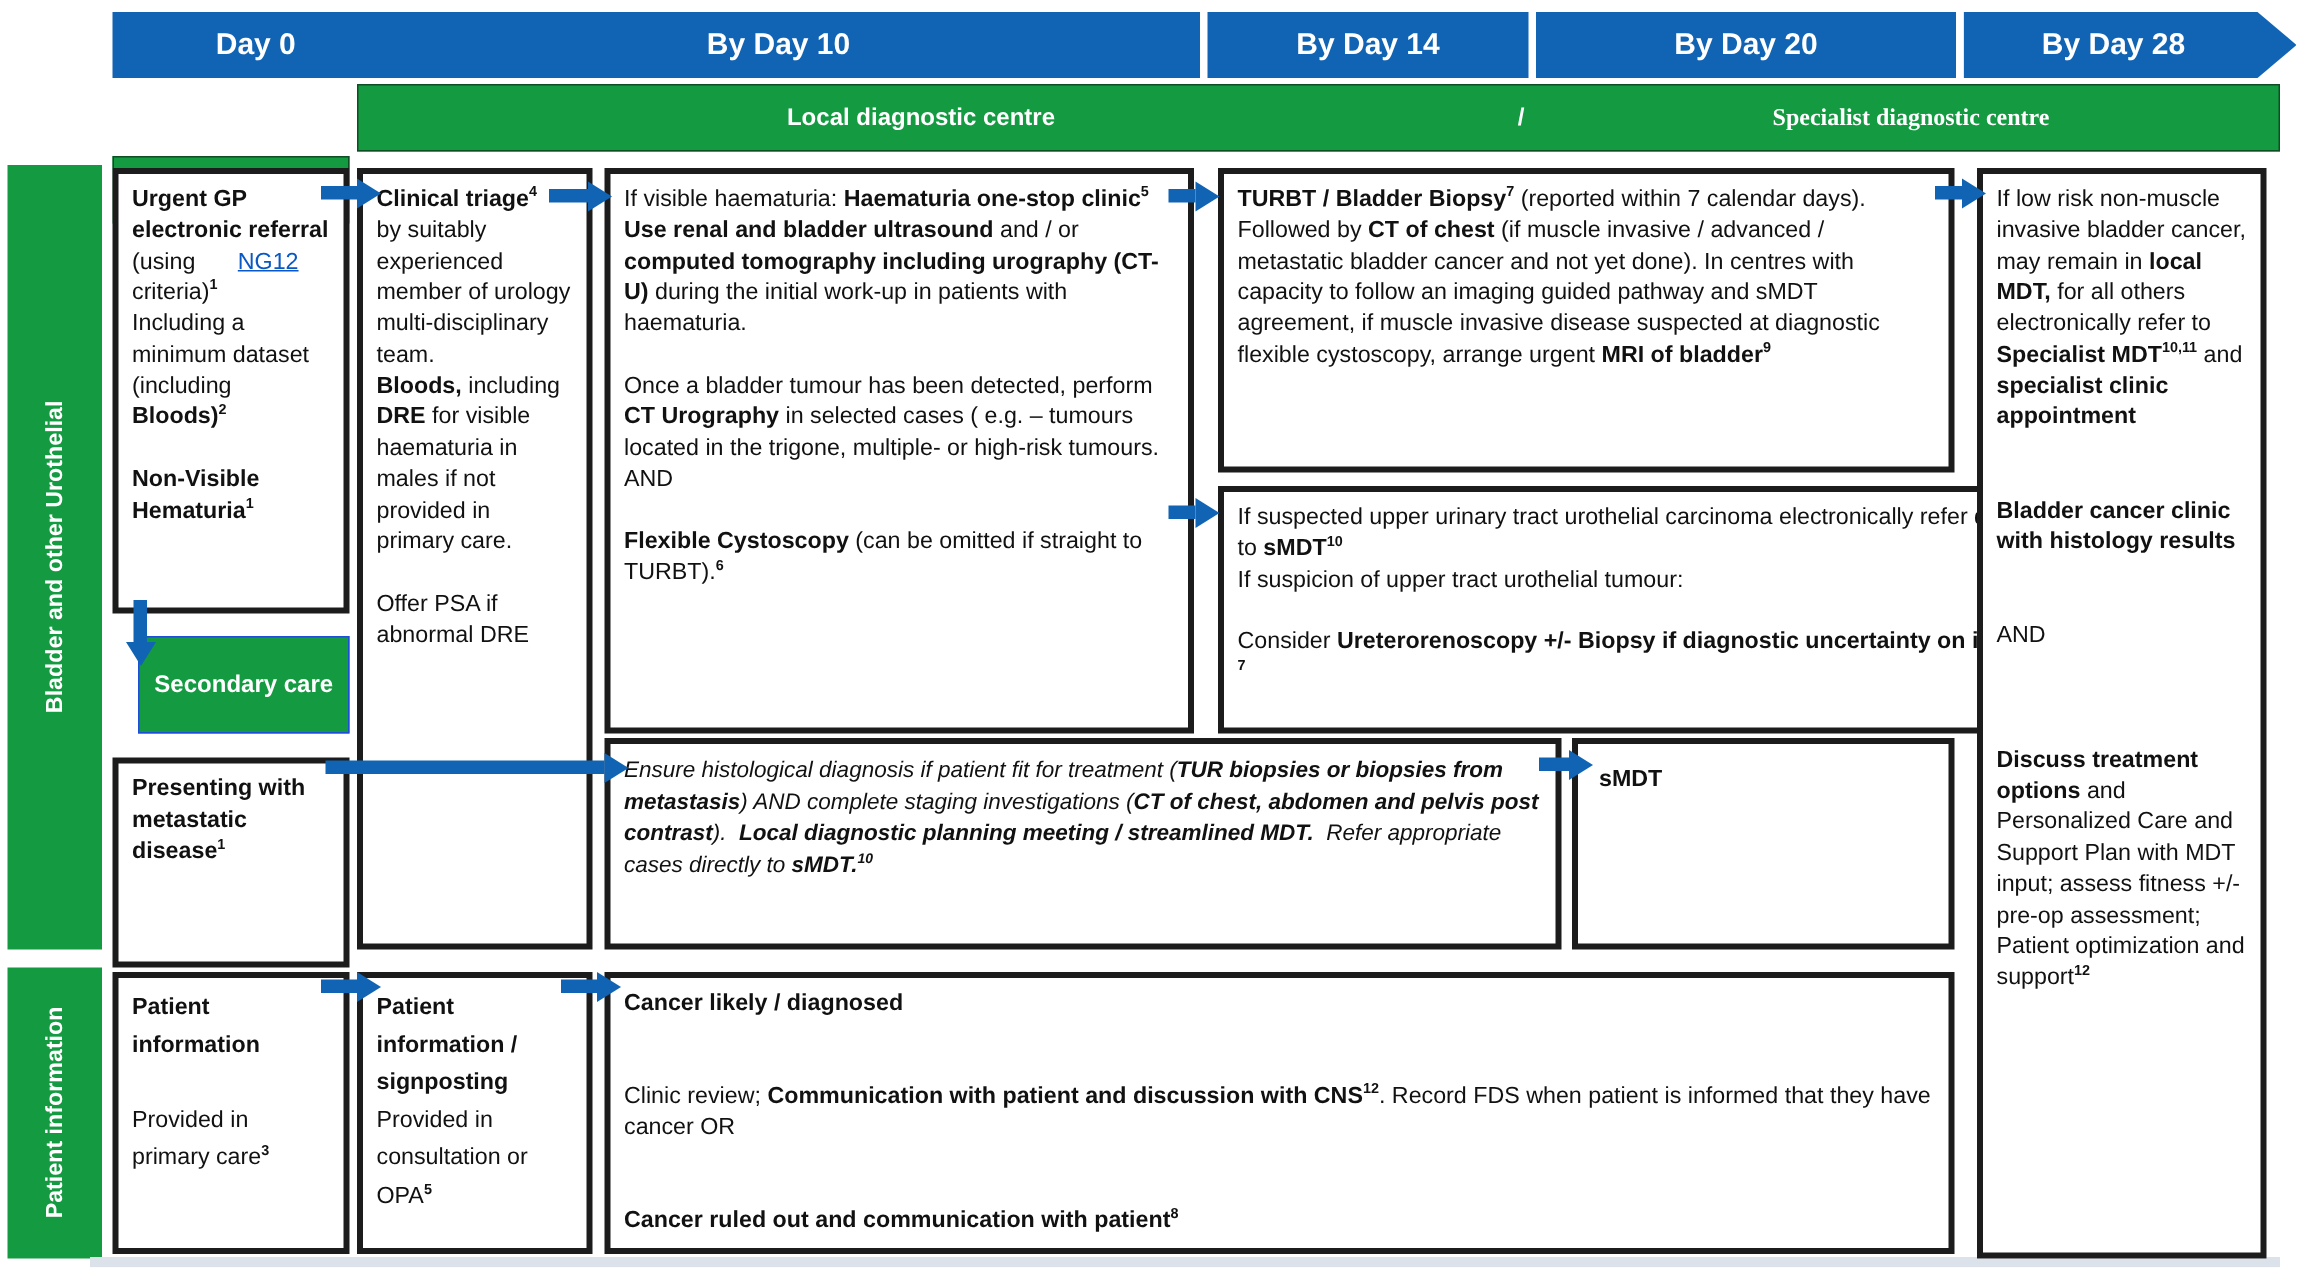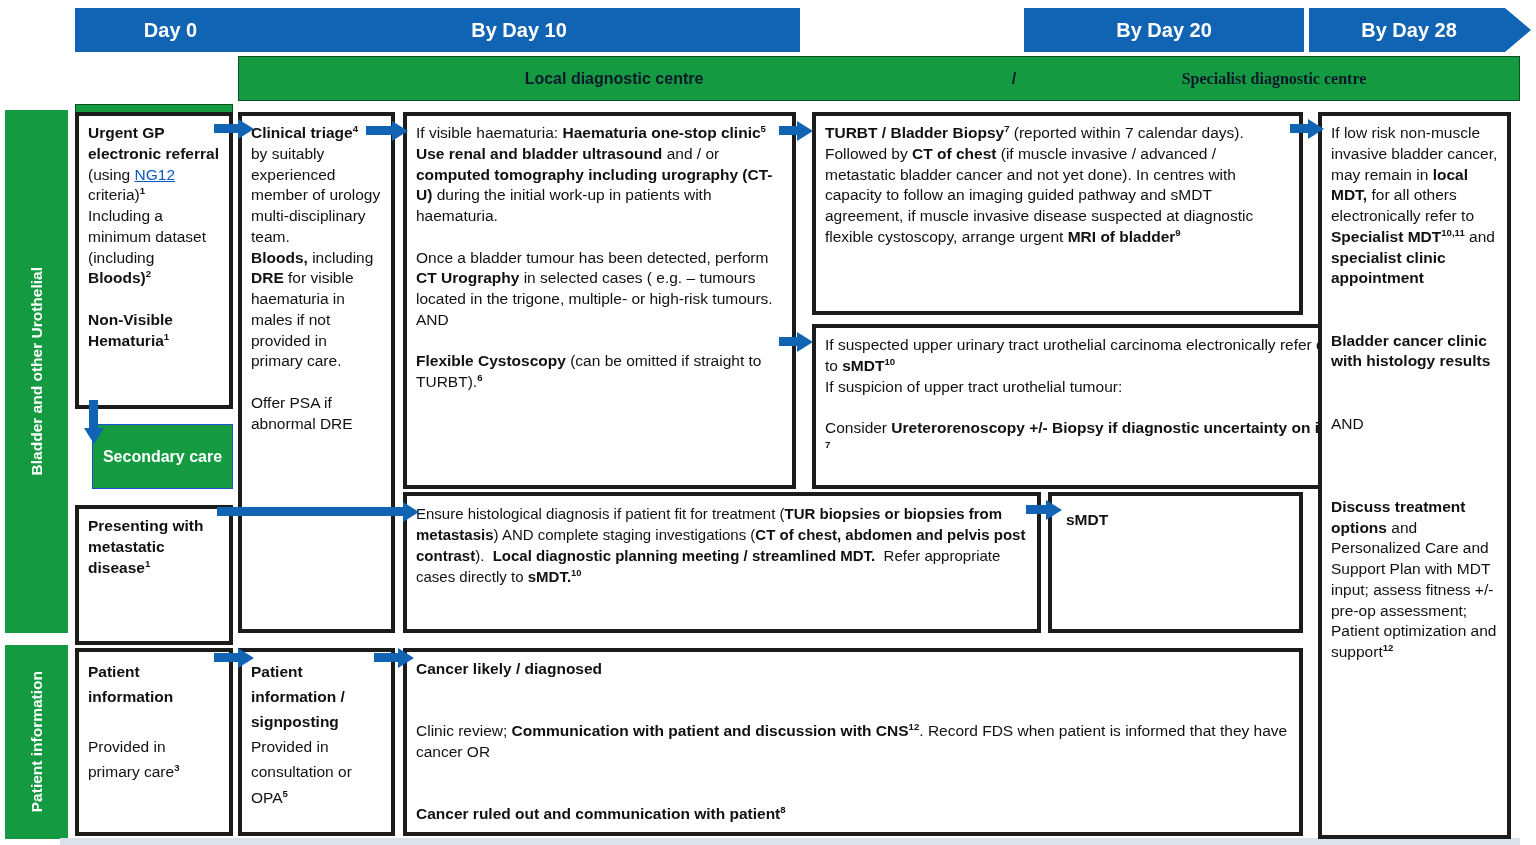--- a/index.html
+++ b/index.html
@@ -6,50 +6,51 @@
   .stage{position:relative;width:1536px;height:845px;background:#fff;overflow:hidden;
          font-family:"Liberation Sans",sans-serif;color:#111;}
   
   .thead{position:absolute;top:8px;height:44px;background:#1164b4;color:#fff;
          font-weight:bold;font-size:20px;display:flex;align-items:center;justify-content:center;}
   .thead.chev{clip-path:polygon(0 0,calc(100% - 26px) 0,100% 50%,calc(100% - 26px) 100%,0 100%);padding-right:22px;box-sizing:border-box;}
   
   .ghead{position:absolute;top:56px;height:45px;background:#149b41;color:#fff;border:1px solid #0d4f22;
          box-sizing:border-box;font-weight:bold;font-size:16px;display:flex;align-items:center;justify-content:center;}
   .gspan{position:absolute;top:0;height:100%;display:flex;align-items:center;justify-content:center;
-         color:#0f172a;font-weight:bold;font-size:16px;}
+         color:#ffffff;font-weight:bold;font-size:16px;}
   
   .lane{position:absolute;left:5px;width:63px;background:#149b41;display:flex;align-items:center;justify-content:center;}
   .lane span{writing-mode:vertical-rl;transform:rotate(180deg);color:#fff;font-weight:bold;font-size:15.5px;white-space:nowrap;}
   
   .pbox{position:absolute;background:#fff;border:4px solid #1c1c1c;box-sizing:border-box;
         padding:7px 9px;font-size:15.5px;line-height:1.34;z-index:2;}
   .pbox b{font-weight:bold;}
   .pbox sup{font-size:0.62em;font-weight:bold;vertical-align:super;line-height:0;}
   .gbox{background:#149b41;color:#fff;font-weight:bold;font-size:16px;border:3px solid #1d4ed8;
         display:flex;align-items:center;justify-content:center;text-align:left;line-height:1.25;}
   .roomy{line-height:1.62;}
-  .tight{font-size:15px;line-height:1.4;}
-  .link{color:#0a58c4;text-decoration:underline;}
+  .tight{font-size:15px;line-height:1.4;font-style:italic;}
+  .link{color:#0a58c4;text-decoration:underline;margin-left:24px;}
   
   .harrow{position:absolute;height:9px;background:#1164b4;z-index:6;}
   .harrow::after{content:"";position:absolute;left:100%;top:-5.5px;width:0;height:0;
         border-left:16px solid #1164b4;border-top:10px solid transparent;border-bottom:10px solid transparent;}
   .varrow{position:absolute;width:9px;background:#1164b4;z-index:6;}
   .varrow::after{content:"";position:absolute;top:100%;left:-5.5px;width:0;height:0;
         border-top:16px solid #1164b4;border-left:10px solid transparent;border-right:10px solid transparent;}
   .strip{position:absolute;left:60px;top:838px;width:1460px;height:7px;background:#dbe2ea;z-index:0;}
 </style>
 </head>
 <body>
 
 <div class="stage">
 
   <div class="thead" style="left:75px;width:191px;">Day 0</div>
   <div class="thead" style="left:238px;width:562px;">By Day 10</div>
+  <div class="thead" style="left:805px;width:214px;">By Day 14</div>
   <div class="thead" style="left:1024px;width:280px;">By Day 20</div>
   <div class="thead chev" style="left:1309px;width:222px;">By Day 28</div>
 
   <div class="ghead" style="left:75px;width:158px;margin-top:48px;">Primary care</div>
   <div class="ghead" style="left:238px;width:1282px;">
     <span class="gspan" style="left:310px;width:130px;white-space:nowrap;">Local diagnostic centre</span>
     <span class="gspan" style="left:765px;width:20px;">/</span>
     <span class="gspan" style="left:960px;width:150px;white-space:nowrap;font-family:Liberation Serif, serif;">Specialist diagnostic centre</span>
   </div>
 

